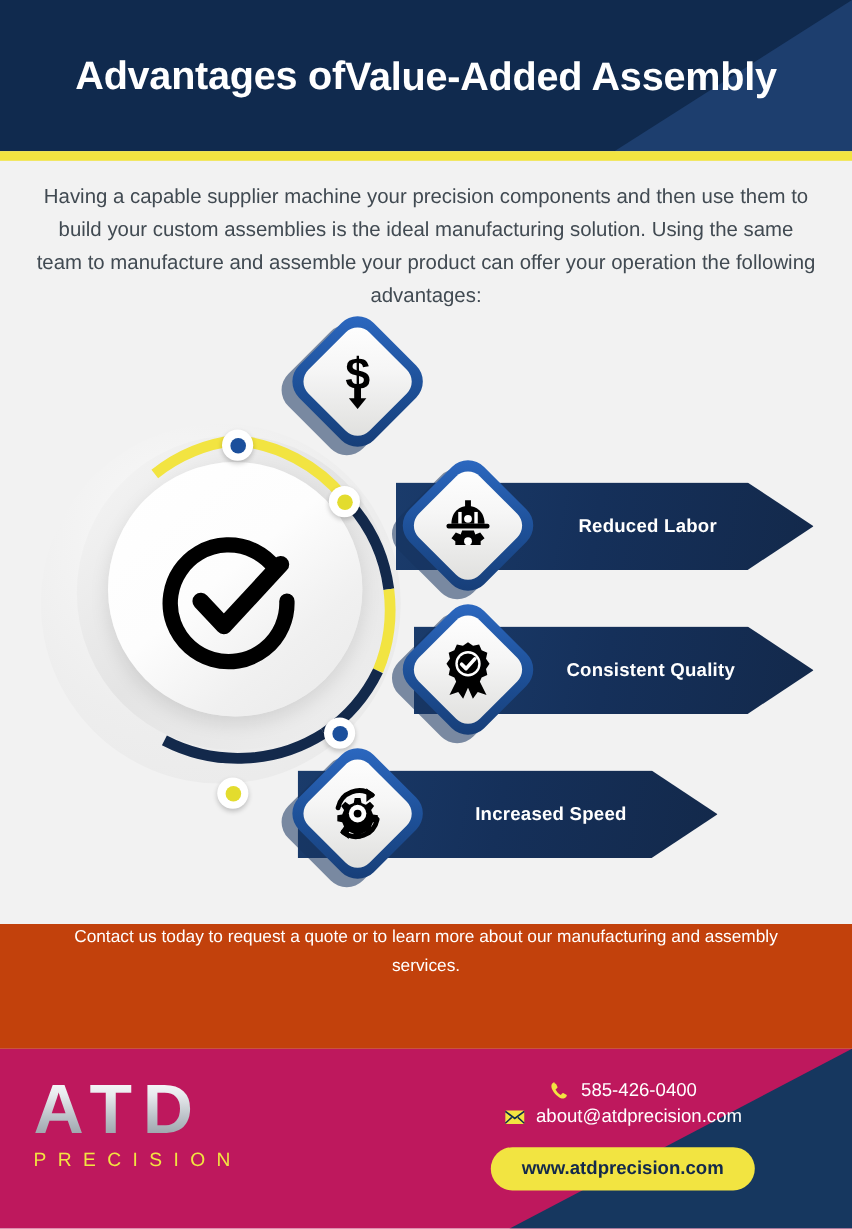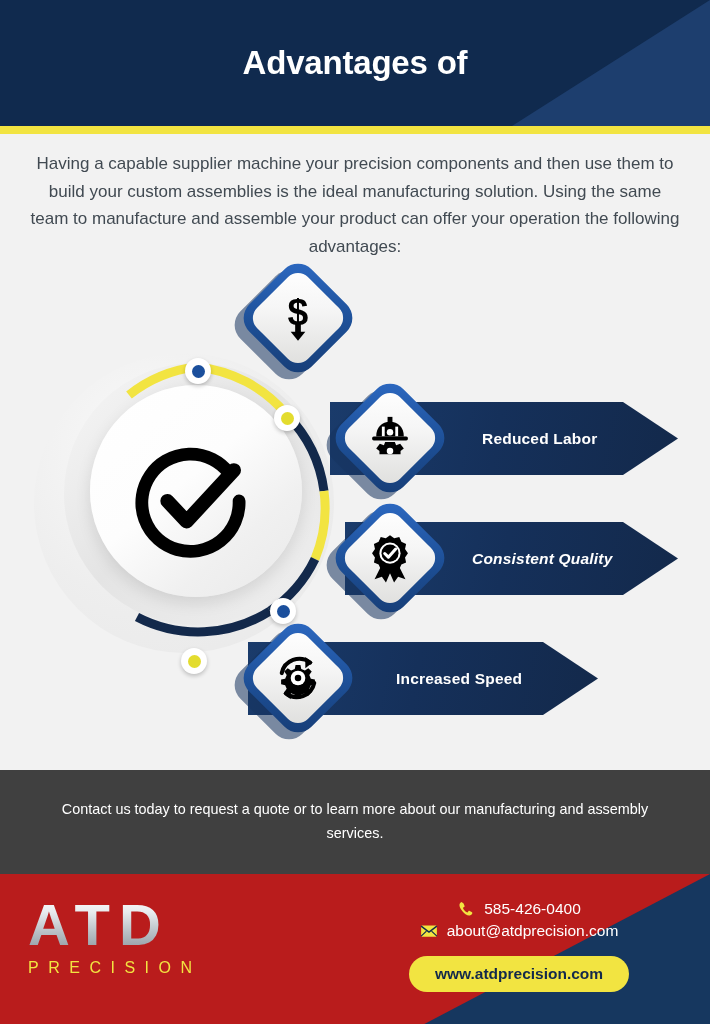--- a/index.html
+++ b/index.html
@@ -58,26 +58,26 @@
     transform:rotate(45deg);background:#16335e;opacity:.55;}
   .badge .outer{position:absolute;left:0;top:0;width:88px;height:88px;border-radius:19px;
     transform:rotate(45deg);background:linear-gradient(135deg,#2d6ac4 0%,#1d4f96 55%,#163c74 100%);}
   .badge .inner{position:absolute;left:8px;top:8px;width:72px;height:72px;border-radius:14px;
     transform:rotate(45deg);background:linear-gradient(135deg,#ffffff 0%,#f6f6f6 40%,#dededc 100%);}
   .badge .glyph{position:absolute;left:14px;top:14px;width:60px;height:60px;
     display:flex;align-items:center;justify-content:center;}
   .badge .glyph svg{width:52px;height:52px;display:block;}
 
   
-  .cta{position:absolute;left:0;top:770px;width:710px;height:104px;background:#404040;
-    display:flex;align-items:center;justify-content:center;}
+  .cta{position:absolute;left:0;top:770px;width:710px;height:104px;background:#c2410c;
+    display:flex;align-items:flex-start;justify-content:center;}
   .cta p{margin:0;width:620px;text-align:center;color:#ffffff;font-size:14.4px;line-height:1.66;}
 
   
-  .footer{position:absolute;left:0;top:874px;width:710px;height:150px;background:#b91c1c;overflow:hidden;}
+  .footer{position:absolute;left:0;top:874px;width:710px;height:150px;background:#be185d;overflow:hidden;}
   .footer-diag{position:absolute;right:0;top:0;width:420px;height:150px;background:#16375f;
     clip-path:polygon(100% 0,100% 100%,32% 100%,100% 0);}
   .logo{position:absolute;left:28px;top:22px;width:225px;z-index:3;}
   .logo .atd{font-size:58px;font-weight:bold;letter-spacing:9px;line-height:1;
     background:linear-gradient(180deg,#ffffff 0%,#e8ebee 28%,#b9c0c6 62%,#8c959d 100%);
     -webkit-background-clip:text;background-clip:text;color:transparent;
     -webkit-text-fill-color:transparent;}
   .logo .prec{margin-top:5px;font-size:16px;letter-spacing:9.5px;color:#f2e441;font-weight:normal;}
   .contact{position:absolute;right:26px;top:26px;width:330px;z-index:3;
     display:flex;flex-direction:column;align-items:center;}
@@ -89,20 +89,21 @@
 </head>
 <body>
 
 <div class="page">
 
   <div class="header">
     <div class="header-diag"></div>
   </div>
   <div class="header-title">
     <div class="l1">Advantages of</div>
+    <div class="l2">Value-Added Assembly</div>
   </div>
   <div class="yellow-rule"></div>
 
   <div class="intro">Having a capable supplier machine your precision components and then use them to build your custom assemblies is the ideal manufacturing solution. Using the same team to manufacture and assemble your product can offer your operation the following advantages:</div>
 
   <div class="circle-art">
     <div class="halo-outer"></div>
     <div class="halo-mid"></div>
     <div class="disc"></div>
 
@@ -166,21 +167,21 @@
         <rect x="38.5" y="18" width="3.5" height="12" fill="#fff"></rect>
         <rect x="10" y="30" width="44" height="5" rx="2" fill="#000"></rect>
         <path d="M26 37 h12 l1.5 4 5-2 4.5 6-4 3 v4 h-26 v-4 l-4-3 4.5-6 5 2 Z" fill="#000"></path>
         <circle cx="32" cy="48" r="4" fill="#fff"></circle>
       </svg>
     </div>
   </div>
 
   <div class="banner" style="left:345px;top:522px;width:333px;">
     <div class="bar sh" style="width:333px;clip-path:polygon(0 0,278px 0,333px 36.5px,278px 73px,0 73px);"></div>
-    <div class="label" style="left:127px;font-style:italic;">Consistent Quality</div>
+    <div class="label" style="left:127px;">Consistent Quality</div>
   </div>
   <div class="badge" style="left:346px;top:514px;">
     <div class="shadow"></div>
     <div class="outer"></div>
     <div class="inner"></div>
     <div class="glyph">
       <svg viewBox="0 0 64 64">
         <path d="M22 40 L13 58 L22 55 L27 62 L34 46 Z" fill="#000"></path>
         <path d="M42 40 L51 58 L42 55 L37 62 L30 46 Z" fill="#000"></path>
         <path d="M32 4 l5.2 3.6 6.2-1.3 2.6 5.8 5.8 2.6 -1.3 6.2 3.6 5.2 -3.6 5.2 1.3 6.2 -5.8 2.6 -2.6 5.8 -6.2-1.3 -5.2 3.6 -5.2-3.6 -6.2 1.3 -2.6-5.8 -5.8-2.6 1.3-6.2 -3.6-5.2 3.6-5.2 -1.3-6.2 5.8-2.6 2.6-5.8 6.2 1.3 Z" fill="#000"></path>

